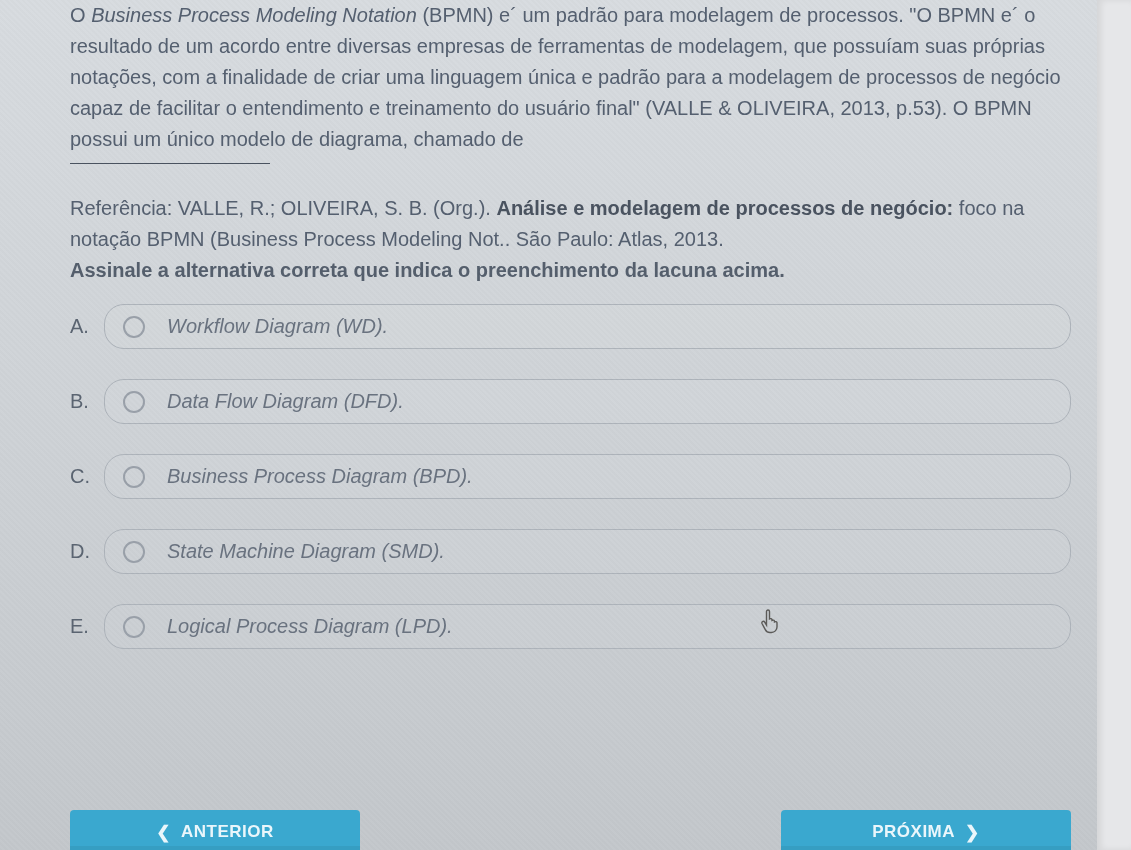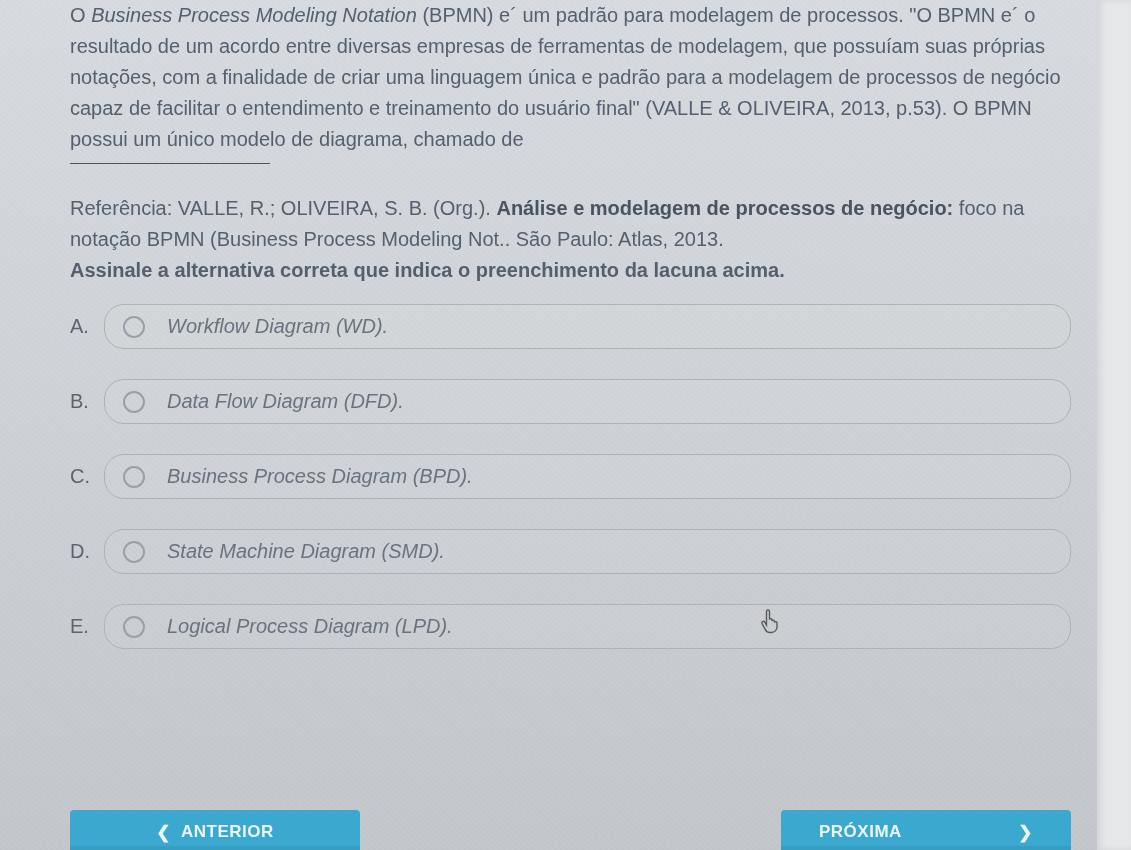--- a/index.html
+++ b/index.html
@@ -100,21 +100,21 @@
     border: none;
     border-radius: 4px 4px 0 0;
     padding: 10px 38px 6px 38px;
     display: flex;
     align-items: center;
     gap: 10px;
     cursor: pointer;
     box-shadow: inset 0 -4px 0 rgba(0,0,0,0.06);
   }
   .nav-btn.prev { min-width: 290px; justify-content: center; }
-  .nav-btn.next { min-width: 290px; justify-content: space-between; }
+  .nav-btn.next { min-width: 290px; justify-content: center; }
   .chev { font-weight: 900; }
   .cursor-hand {
     position: absolute;
     left: 760px;
     top: 608px;
     font-size: 22px;
     color: #5b5a58;
     pointer-events: none;
   }
   .right-edge {

